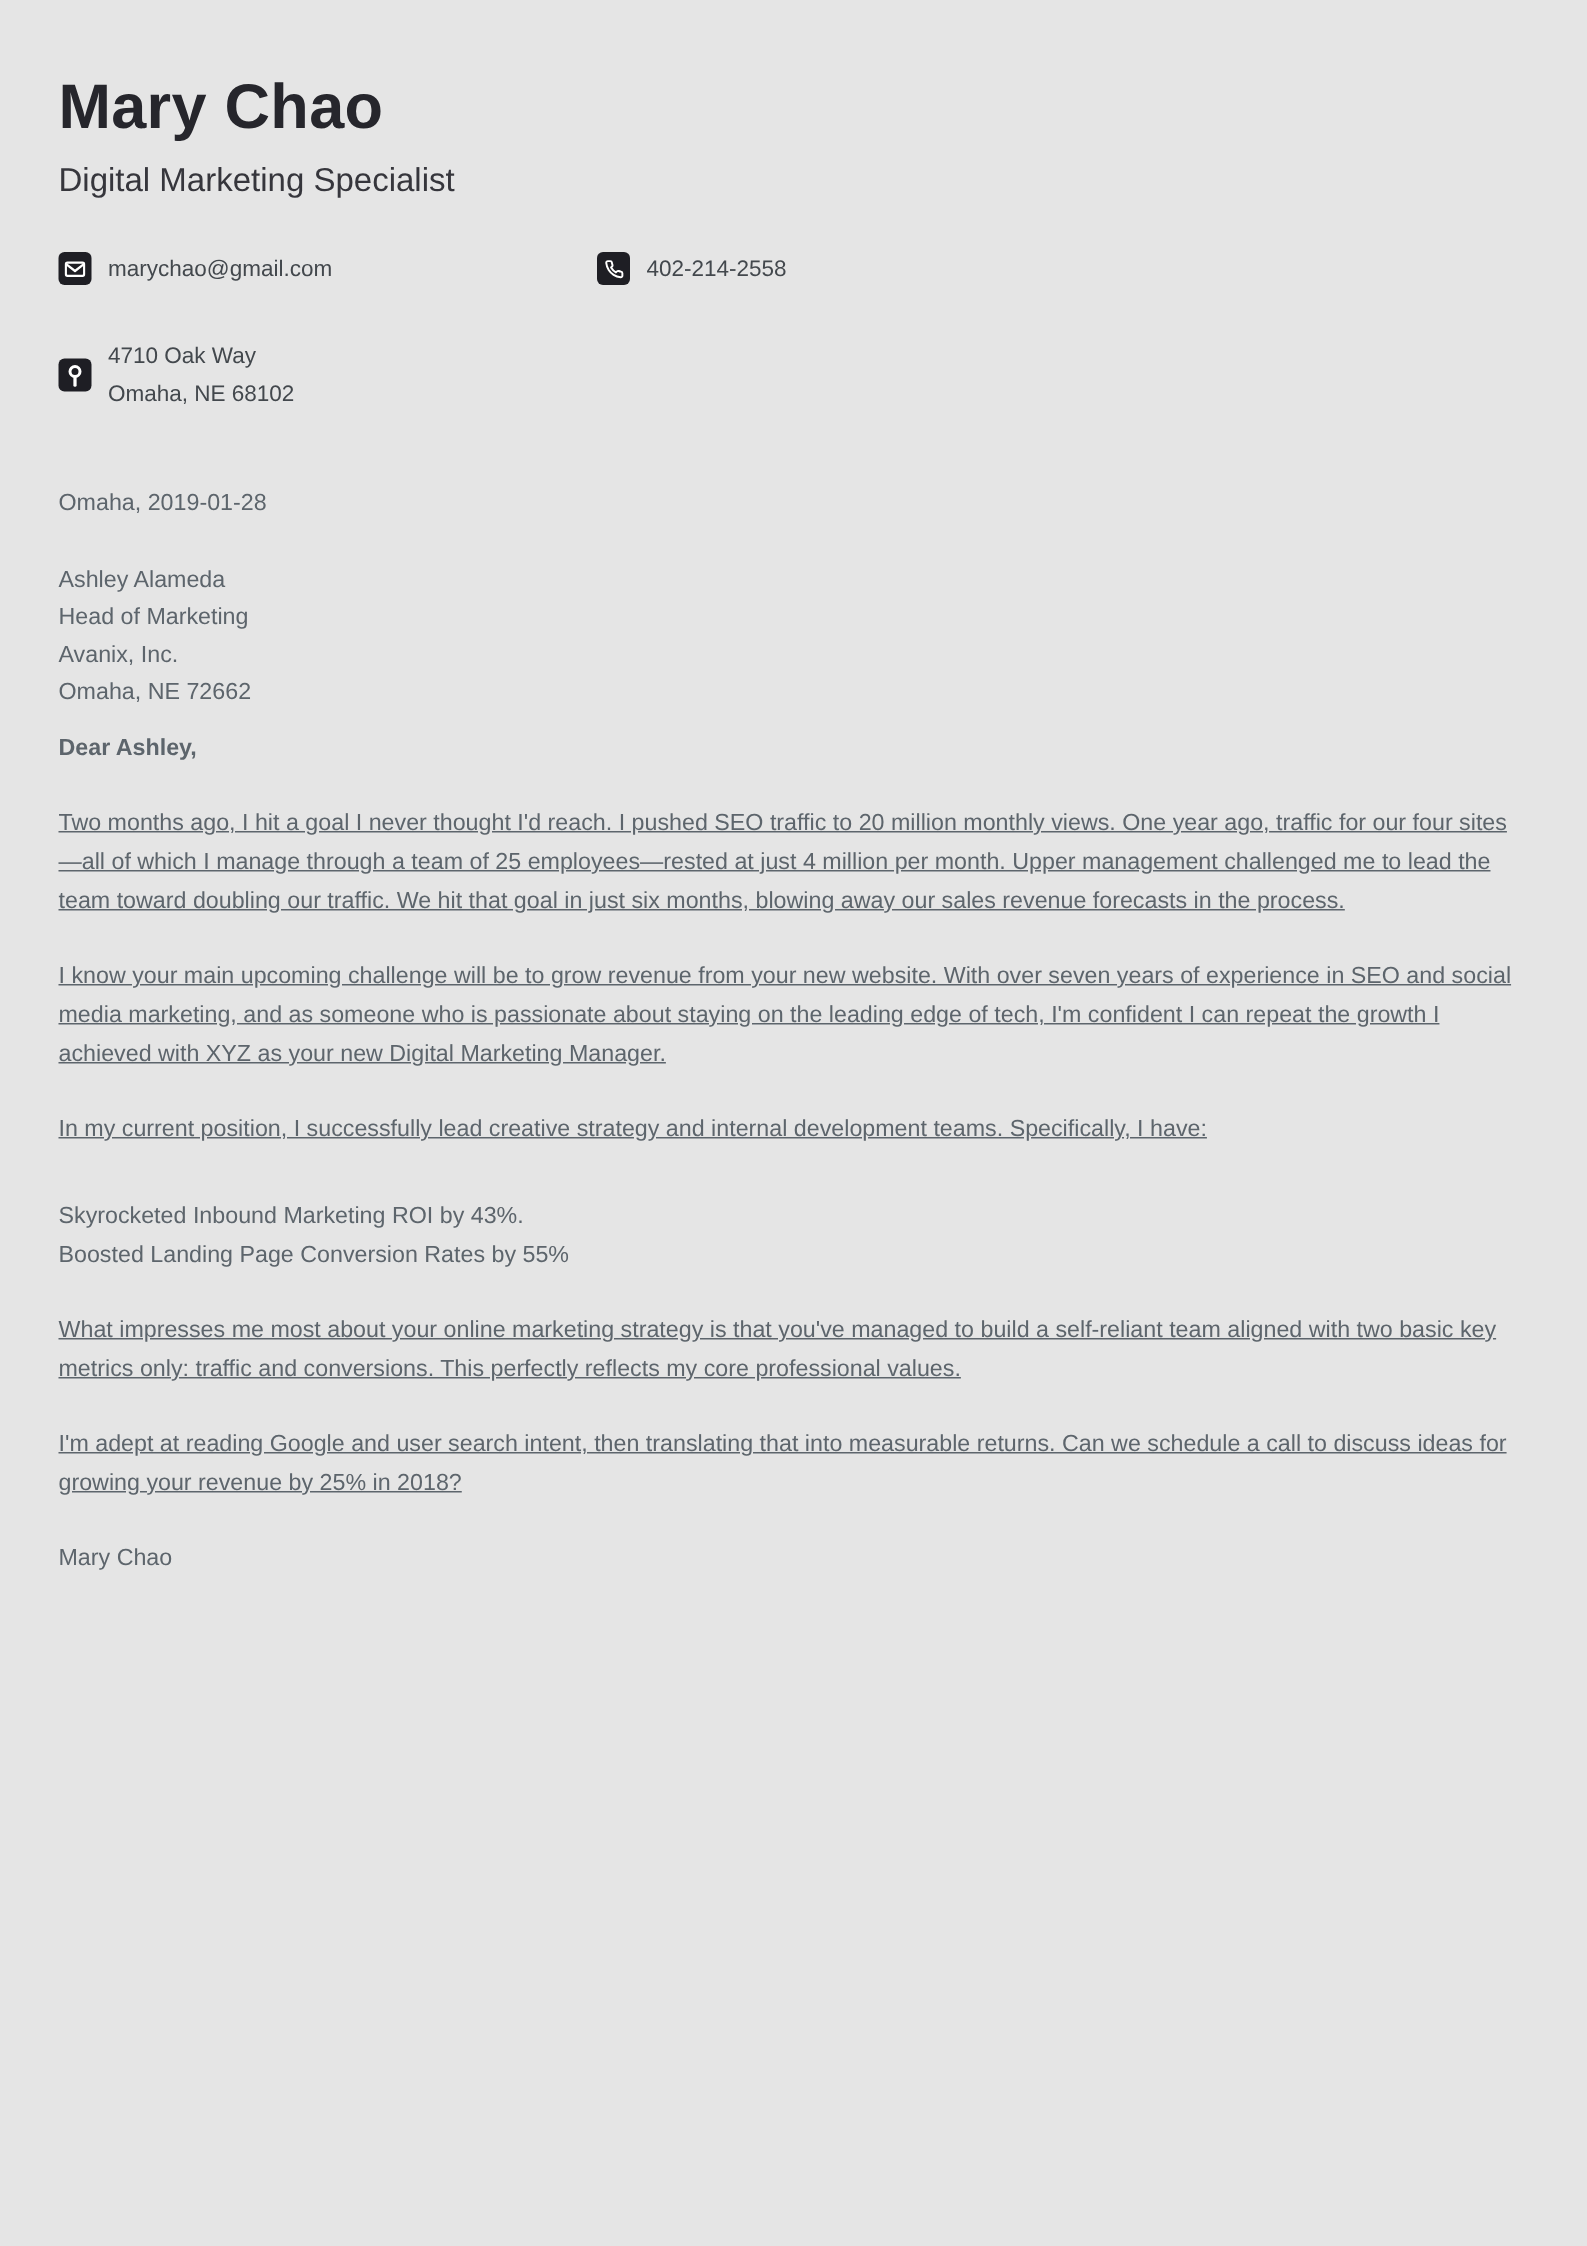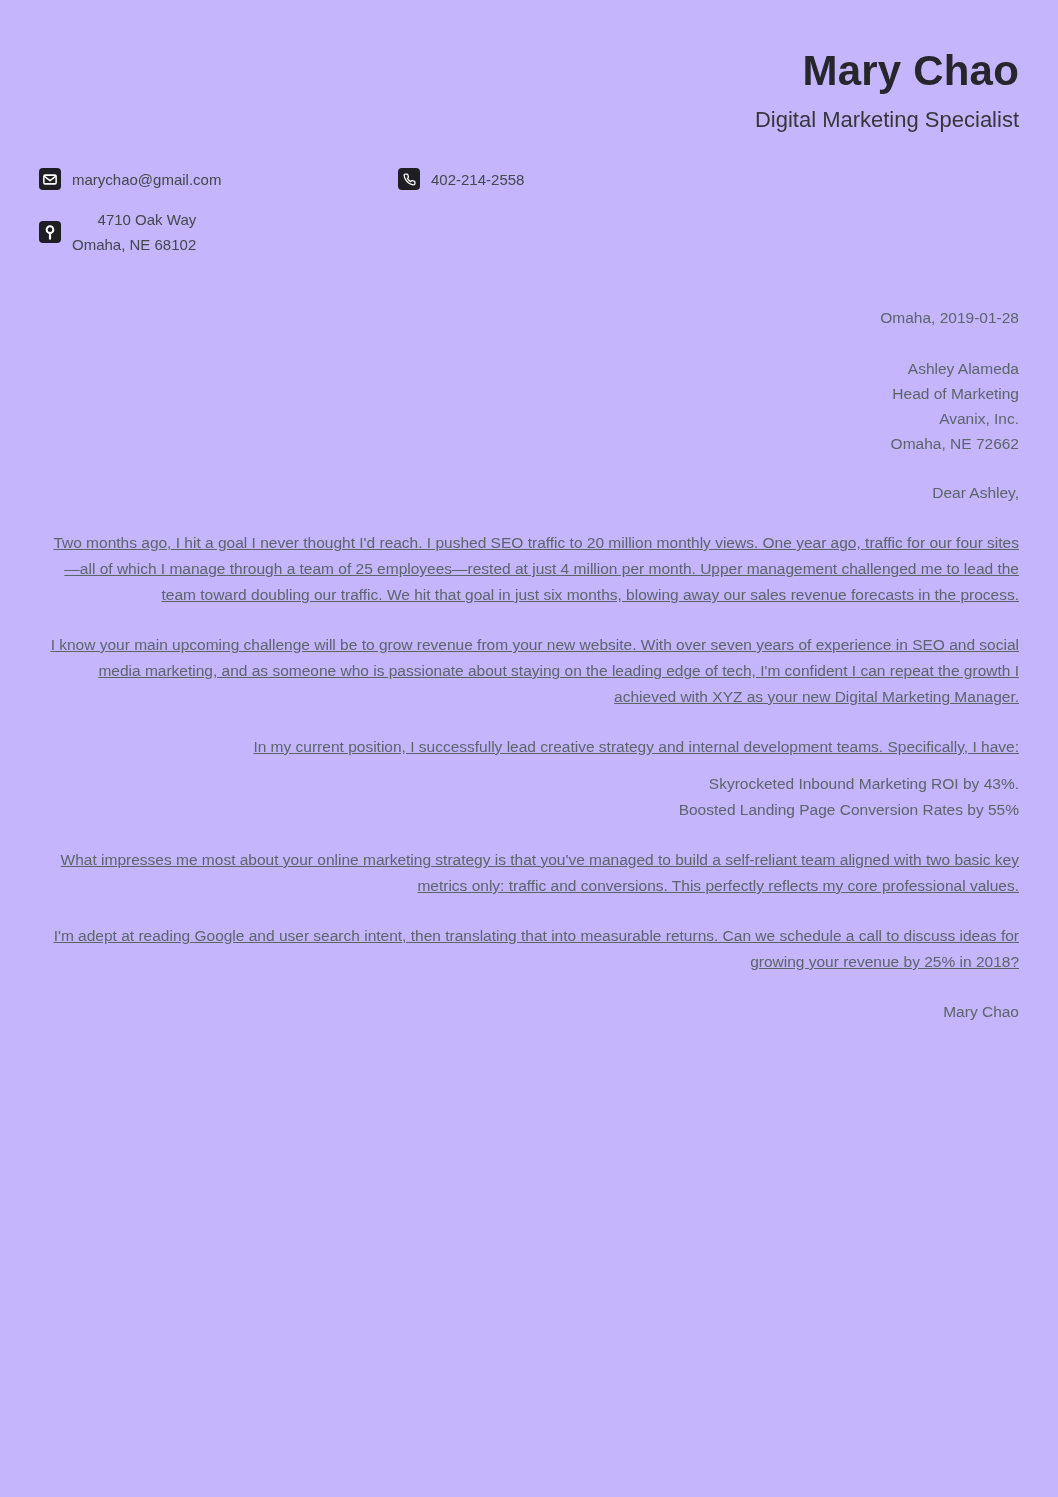--- a/index.html
+++ b/index.html
@@ -7,42 +7,41 @@
   body {
     width: 1058px;
     height: 1497px;
     overflow: hidden;
     font-family: "Liberation Sans", sans-serif;
     position: relative;
   }
   .page {
     width: 1058px;
     height: 1497px;
-    background: #c4b5fd;
+    background: #e5e5e5;
     padding: 47px 39px 0 39px;
-    text-align: right;
   }
   .person-name {
     font-size: 42px;
     font-weight: 700;
     color: #26262c;
     line-height: 1.12;
     letter-spacing: 0.2px;
   }
   .job-title {
     margin-top: 13px;
     font-size: 22px;
     font-weight: 400;
     color: #36363c;
   }
   .contact-grid {
     margin-top: 35px;
     display: grid;
     grid-template-columns: 359px auto;
-    row-gap: 17px;
+    row-gap: 35px;
     align-items: center;
   }
   .contact-item {
     display: flex;
     align-items: center;
     gap: 11px;
     font-size: 15px;
     color: #43484d;
   }
   .icon-box {
@@ -64,23 +63,23 @@
   }
   .address-lines { line-height: 25px; }
   .letter {
     margin-top: 48px;
     font-size: 15.5px;
     color: #5d656c;
     line-height: 26px;
     max-width: 982px;
   }
   .recipient-block { margin-top: 25px; line-height: 25px; }
-  .salutation { margin-top: 24px; }
+  .salutation { margin-top: 12px; font-weight: bold; }
   .paragraph { margin-top: 24px; text-decoration: underline; }
-  .achievements { margin-top: 11px; }
+  .achievements { margin-top: 32px; }
   .closing-block { margin-top: 24px; }
 </style>
 </head>
 <body>
 
 <div class="page">
 
   <h1 class="person-name">Mary Chao</h1>
   <div class="job-title">Digital Marketing Specialist</div>
 

